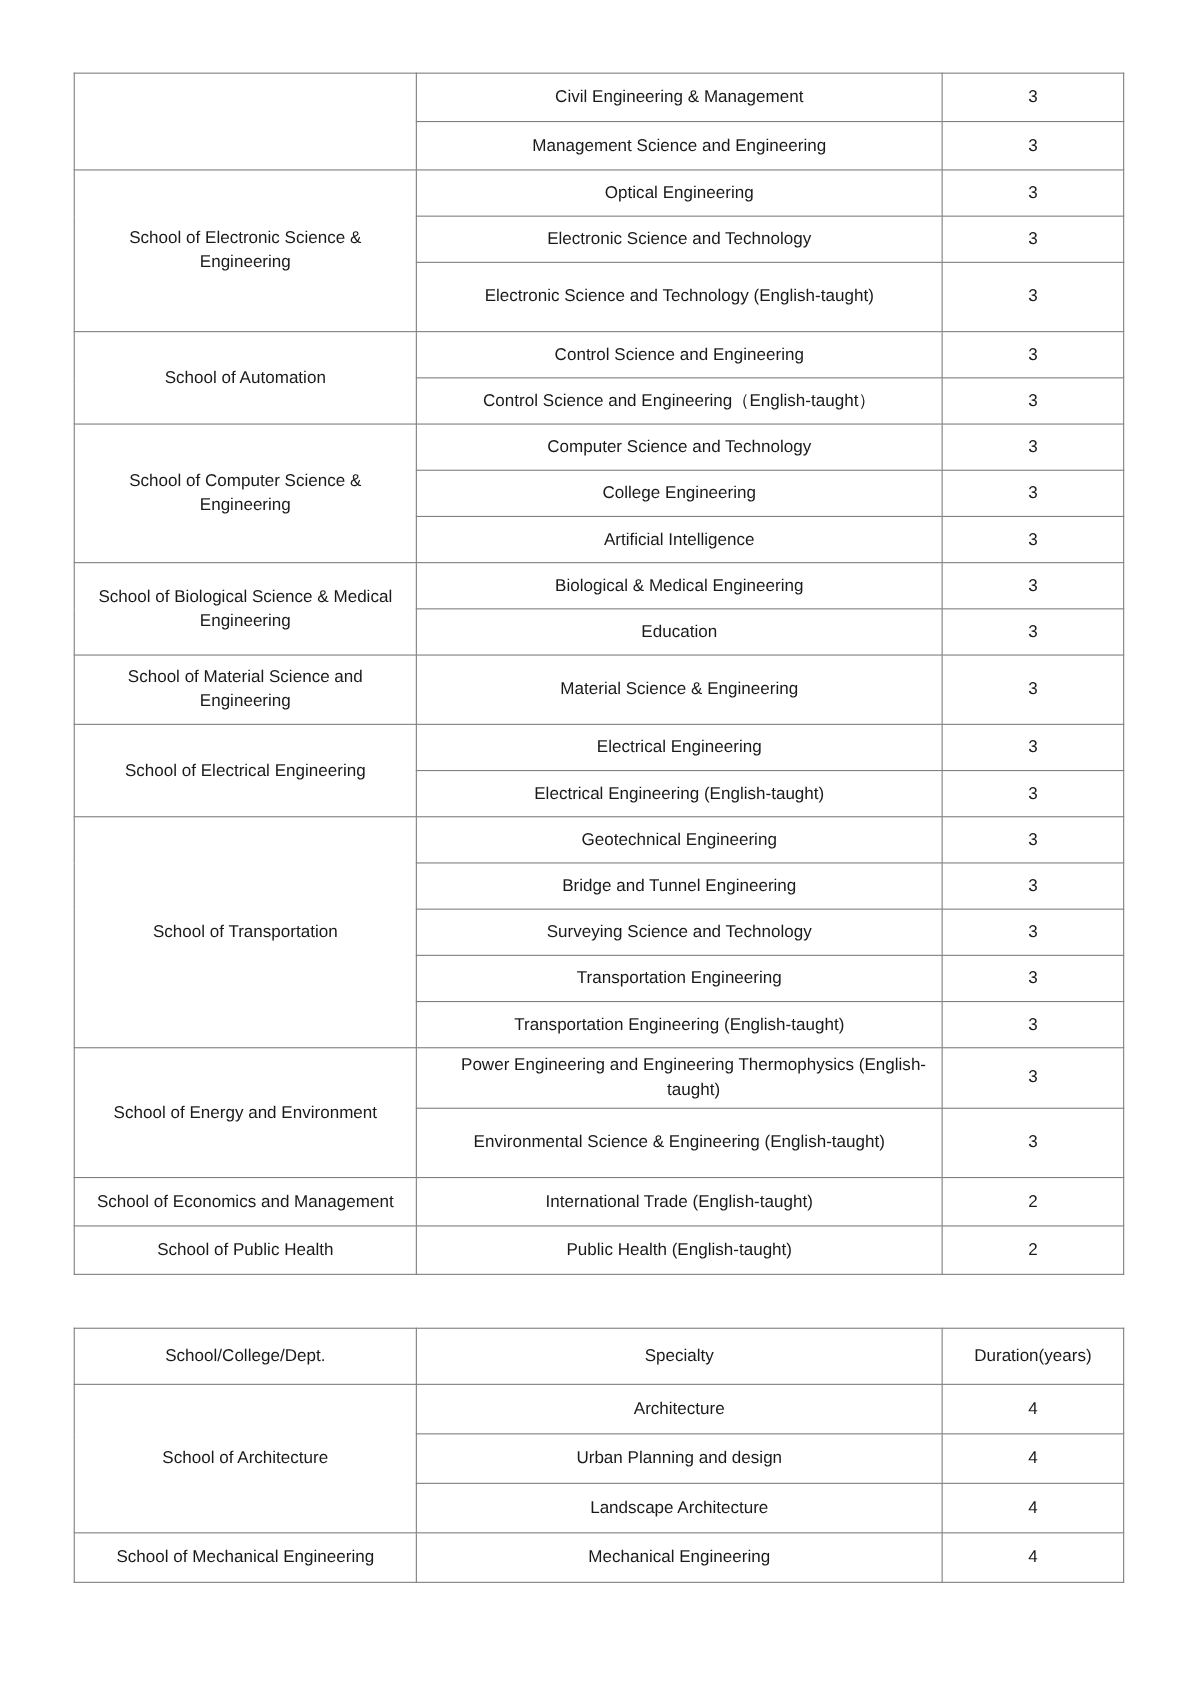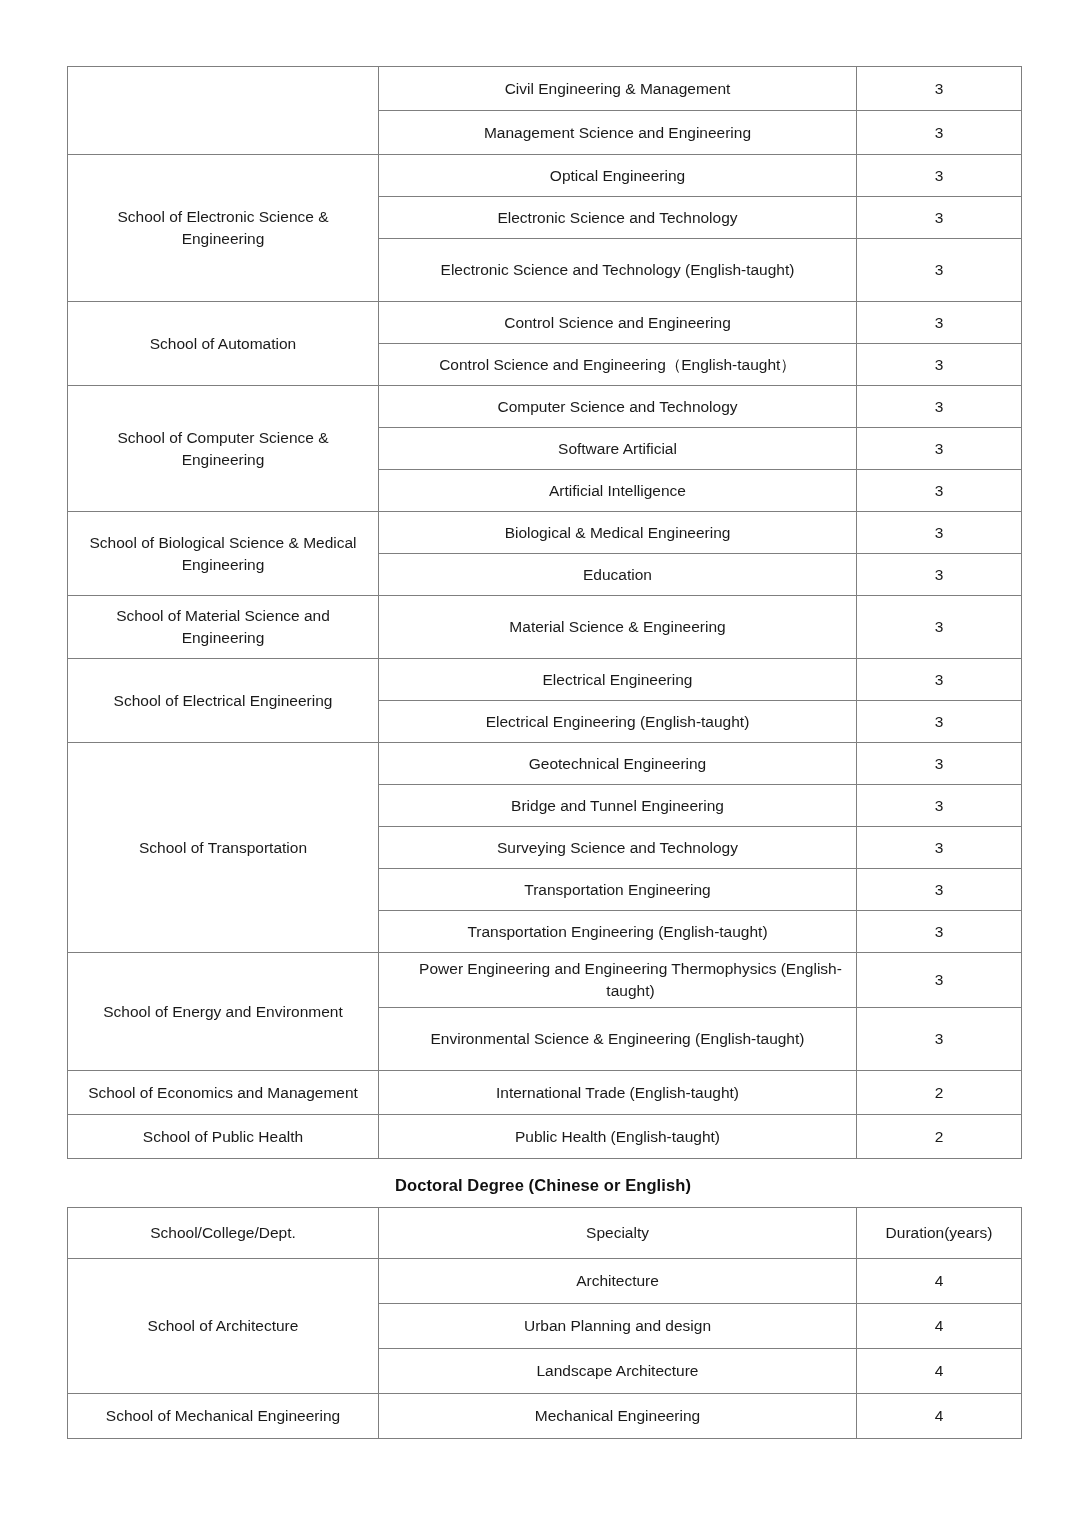--- a/index.html
+++ b/index.html
@@ -113,21 +113,21 @@
           <tr class="r-std">
             <td class="specialty bold">Control Science and Engineering（English-taught）</td>
             <td class="duration bold">3</td>
           </tr>
           <tr class="r-std">
             <td class="school" rowspan="3">School of Computer Science &amp; Engineering</td>
             <td class="specialty">Computer Science and Technology</td>
             <td class="duration">3</td>
           </tr>
           <tr class="r-std">
-            <td class="specialty">Software Artificial</td>
+            <td class="specialty">College Engineering</td>
             <td class="duration">3</td>
           </tr>
           <tr class="r-std">
             <td class="specialty">Artificial Intelligence</td>
             <td class="duration">3</td>
           </tr>
           <tr class="r-std">
             <td class="school" rowspan="2">School of Biological Science &amp; Medical Engineering</td>
             <td class="specialty">Biological &amp; Medical Engineering</td>
             <td class="duration">3</td>
@@ -187,21 +187,20 @@
           </tr>
           <tr class="r-std">
             <td class="school" style="height: 33px; text-align: center;">School of Public Health</td>
             <td class="specialty bold" style="height: 33px;">Public Health (English-taught)</td>
             <td class="duration bold" style="height: 33px;">2</td>
           </tr>
         </tbody>
     </table>
   </div>
 
-  <div class="section-title" id="doctoral-title">Doctoral Degree (Chinese or English)</div>
 
   <div class="table-wrap" id="table-2-wrap">
     <table class="doc-table" id="table-doctoral">
       <colgroup>
         <col class="c-school">
         <col class="c-specialty">
         <col class="c-duration">
       </colgroup>
       <thead id="table-doctoral-head">
           <tr>

